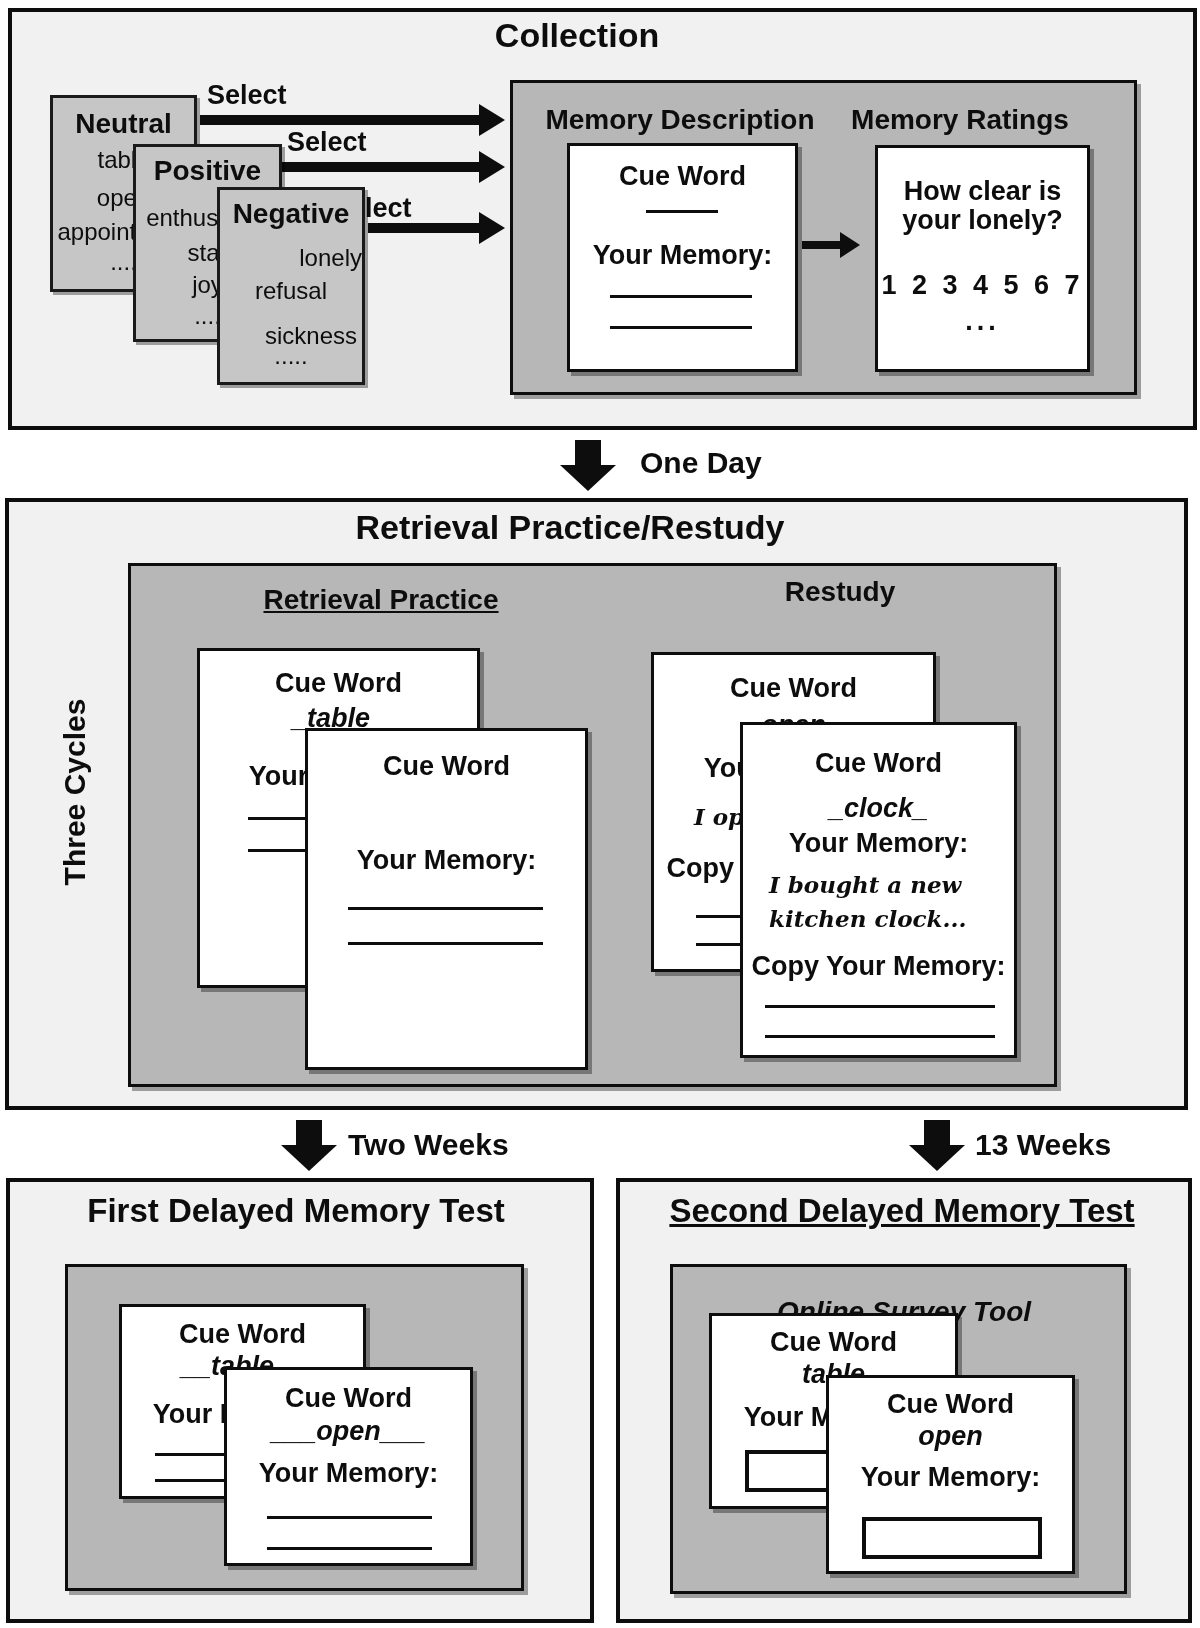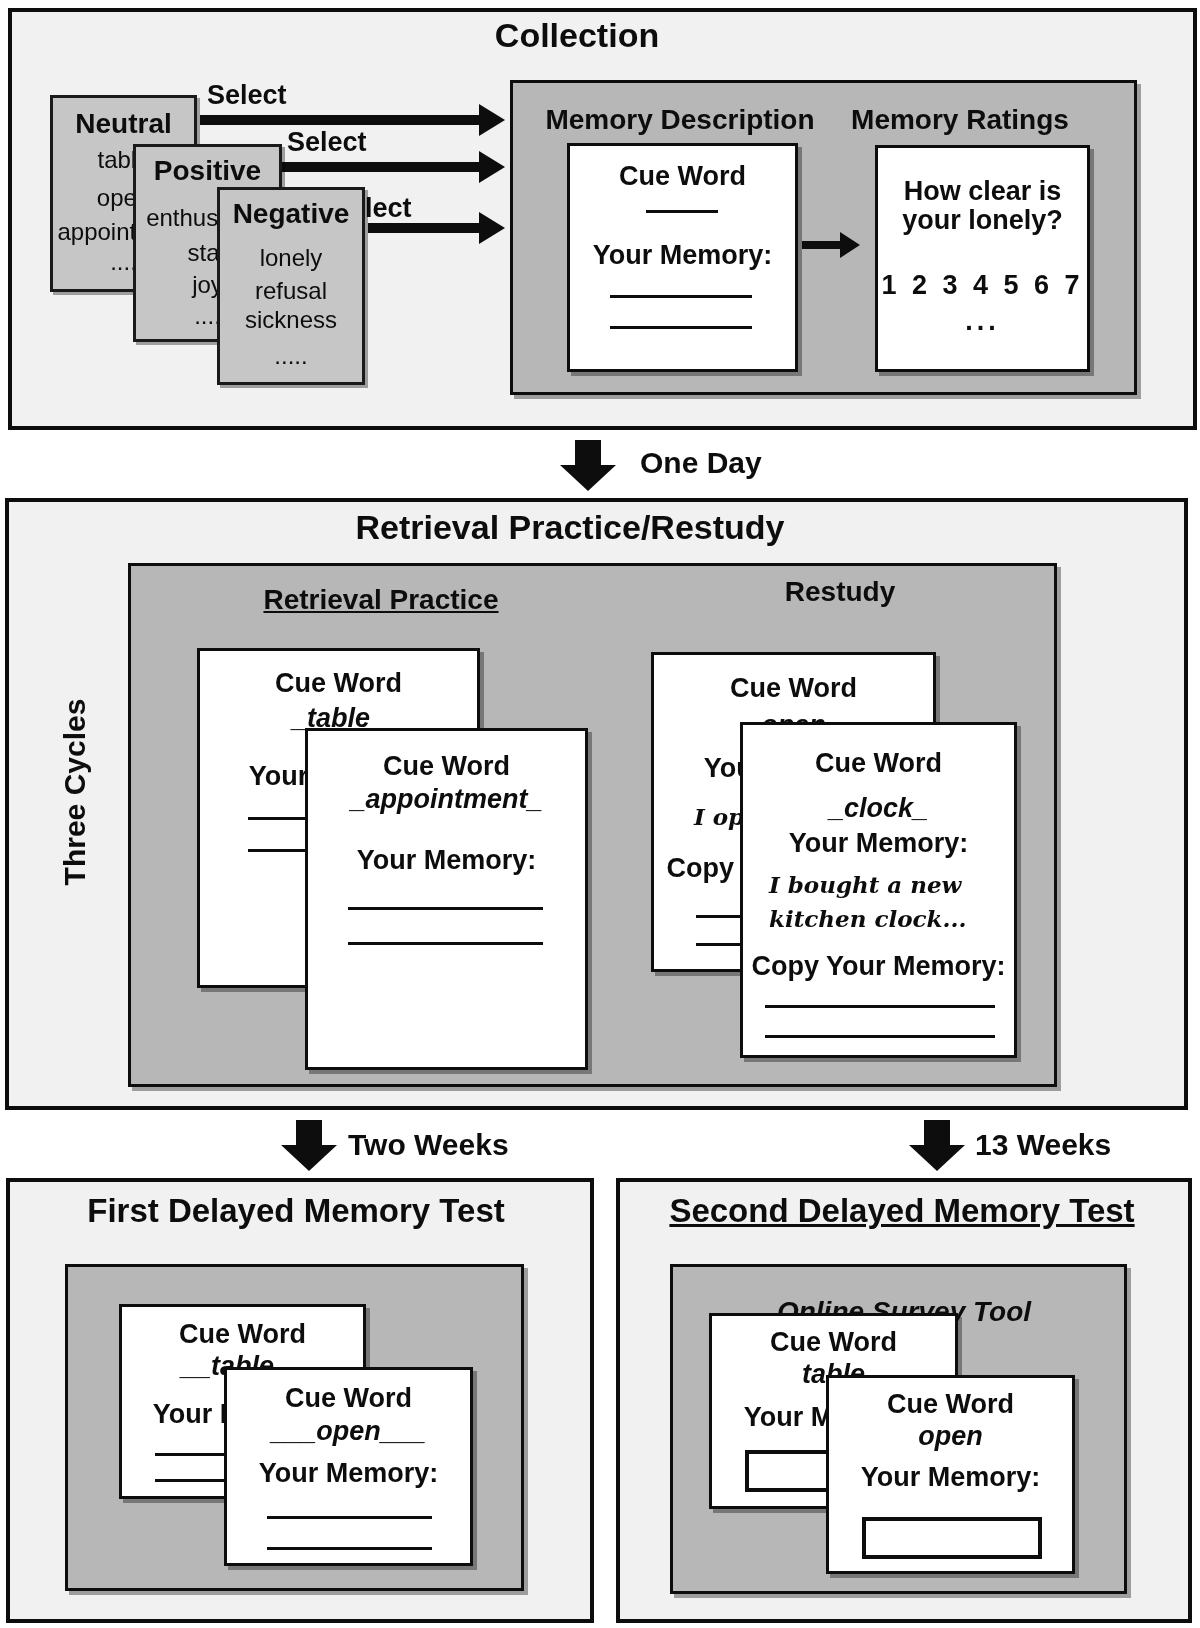--- a/index.html
+++ b/index.html
@@ -62,23 +62,23 @@
   </div>
   <div class="gcard" style="left:133px;top:144px;width:143px;height:192px;z-index:4;">
     <div class="ctitle" style="top:8px;">Positive</div>
     <div class="word" style="top:57px;">enthusiasm</div>
     <div class="word" style="top:92px;">star</div>
     <div class="word" style="top:124px;">joy</div>
     <div class="word" style="top:155px;">....</div>
   </div>
   <div class="gcard" style="left:217px;top:187px;width:142px;height:192px;z-index:5;">
     <div class="ctitle" style="top:8px;">Negative</div>
-    <div class="word" style="top:54px;">lonely</div>
+    <div class="word" style="top:54px;text-align:right;">lonely</div>
     <div class="word" style="top:87px;">refusal</div>
-    <div class="word" style="top:116px;">sickness</div>
+    <div class="word" style="top:132px;padding-left:20px;">sickness</div>
     <div class="word" style="top:152px;">.....</div>
   </div>
 
   <div class="sel" style="left:207px;top:80px;">Select</div>
   <div class="rarrow" style="left:200px;top:104px;width:305px;">
       <div class="ra-shaft"></div>
       <div class="ra-head"></div>
     </div>
   <div class="sel" style="left:287px;top:127px;">Select</div>
   <div class="rarrow" style="left:255px;top:151px;width:250px;">
@@ -131,21 +131,20 @@
 
   <div class="card" style="left:197px;top:648px;width:277px;height:334px;z-index:3;">
     <div class="cue-label" style="top:17px;">Cue Word</div>
     <div class="cue-word" style="top:52px;">_table_</div>
     <div class="mem-label" style="top:110px;">Your Memory:</div>
     <div class="line" style="left:48px;top:166px;width:183px;"></div>
     <div class="line" style="left:48px;top:198px;width:183px;"></div>
   </div>
   <div class="card" style="left:305px;top:728px;width:277px;height:336px;z-index:4;">
     <div class="cue-label" style="top:20px;">Cue Word</div>
-    <div class="cue-word" style="top:53px;">_appointment_</div>
     <div class="mem-label" style="top:114px;">Your Memory:</div>
     <div class="line" style="left:40px;top:176px;width:195px;"></div>
     <div class="line" style="left:40px;top:211px;width:195px;"></div>
   </div>
 
   <div class="card" style="left:651px;top:652px;width:279px;height:314px;z-index:3;">
     <div class="cue-label" style="top:18px;">Cue Word</div>
     <div class="cue-word" style="top:55px;">_open_</div>
     <div class="mem-label" style="top:98px;">Your Memory:</div>
     <div class="script" style="left:40px;top:148px;">I opened...</div>

